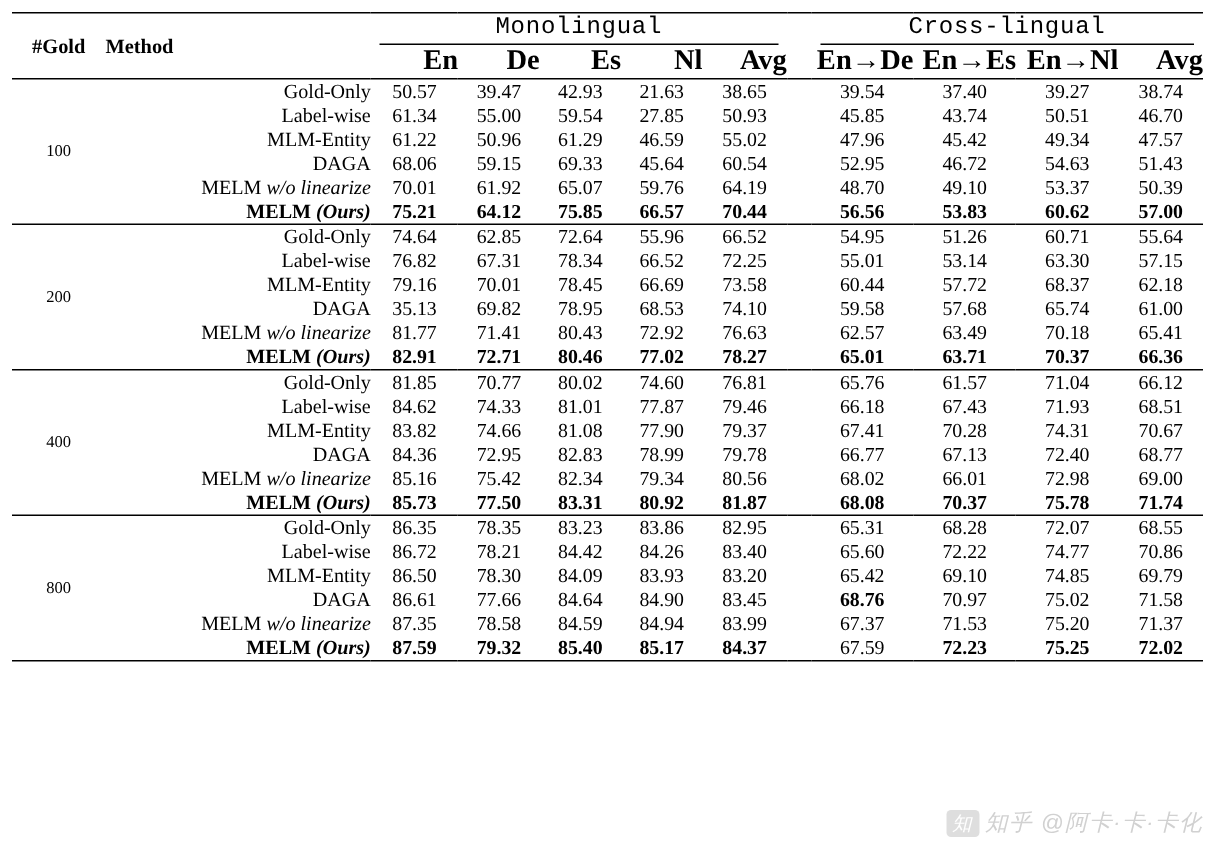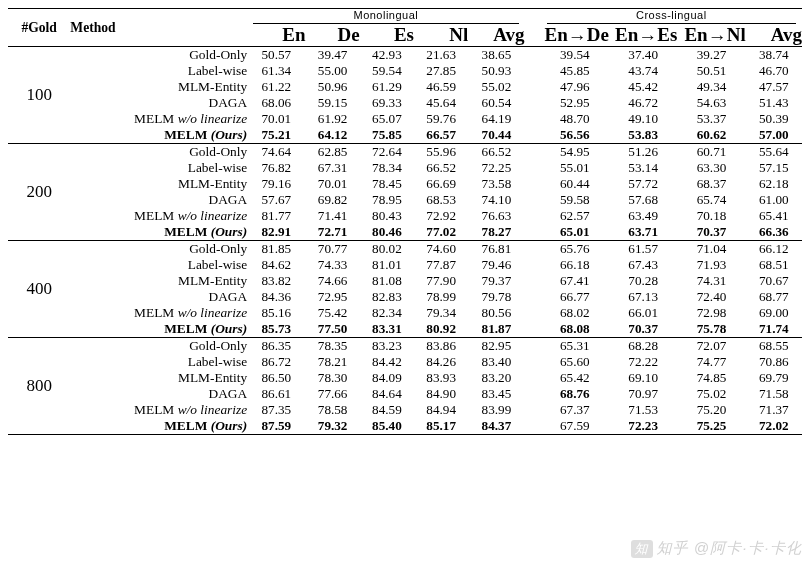--- a/index.html
+++ b/index.html
@@ -59,35 +59,35 @@
   }
   .hdr-method {
     font-weight: bold;
     text-align: left;
     font-size: 13.6px;
     padding-left: 8px;
     width: 176px;
   }
   .supergroup {
     text-align: center;
-    font-family: Liberation Sans, sans-serif;
-    font-size: 11px;
+    font-family: Liberation Mono, monospace;
+    font-size: 16px;
     letter-spacing: 0.5px;
     padding-bottom: 2px;
     padding-top: 4px;
   }
   .supergroup-line {
     border-bottom: 0.8px solid #000;
     display: block;
     height: 0;
     margin: 2px 6px 0 6px;
   }
   .gold-cell {
     text-align: center;
-    font-size: 17px;
+    font-size: 11px;
     vertical-align: middle;
   }
   .method-cell {
     text-align: right;
     padding-left: 8px;
     font-size: 13.4px;
     padding-top: 1.6px;
     padding-bottom: 1.6px;
     white-space: nowrap;
   }
@@ -275,21 +275,21 @@
           <td class="num">66.69</td>
           <td class="num">73.58</td>
           <td class="spacer-col"></td>
           <td class="num">60.44</td>
           <td class="num">57.72</td>
           <td class="num">68.37</td>
           <td class="num">62.18</td>
         </tr>
         <tr class="">
           <td class="method-cell"><span>DAGA</span><span class="it"></span></td>
-          <td class="num">57.67</td>
+          <td class="num">35.13</td>
           <td class="num">69.82</td>
           <td class="num">78.95</td>
           <td class="num">68.53</td>
           <td class="num">74.10</td>
           <td class="spacer-col"></td>
           <td class="num">59.58</td>
           <td class="num">57.68</td>
           <td class="num">65.74</td>
           <td class="num">61.00</td>
         </tr>

